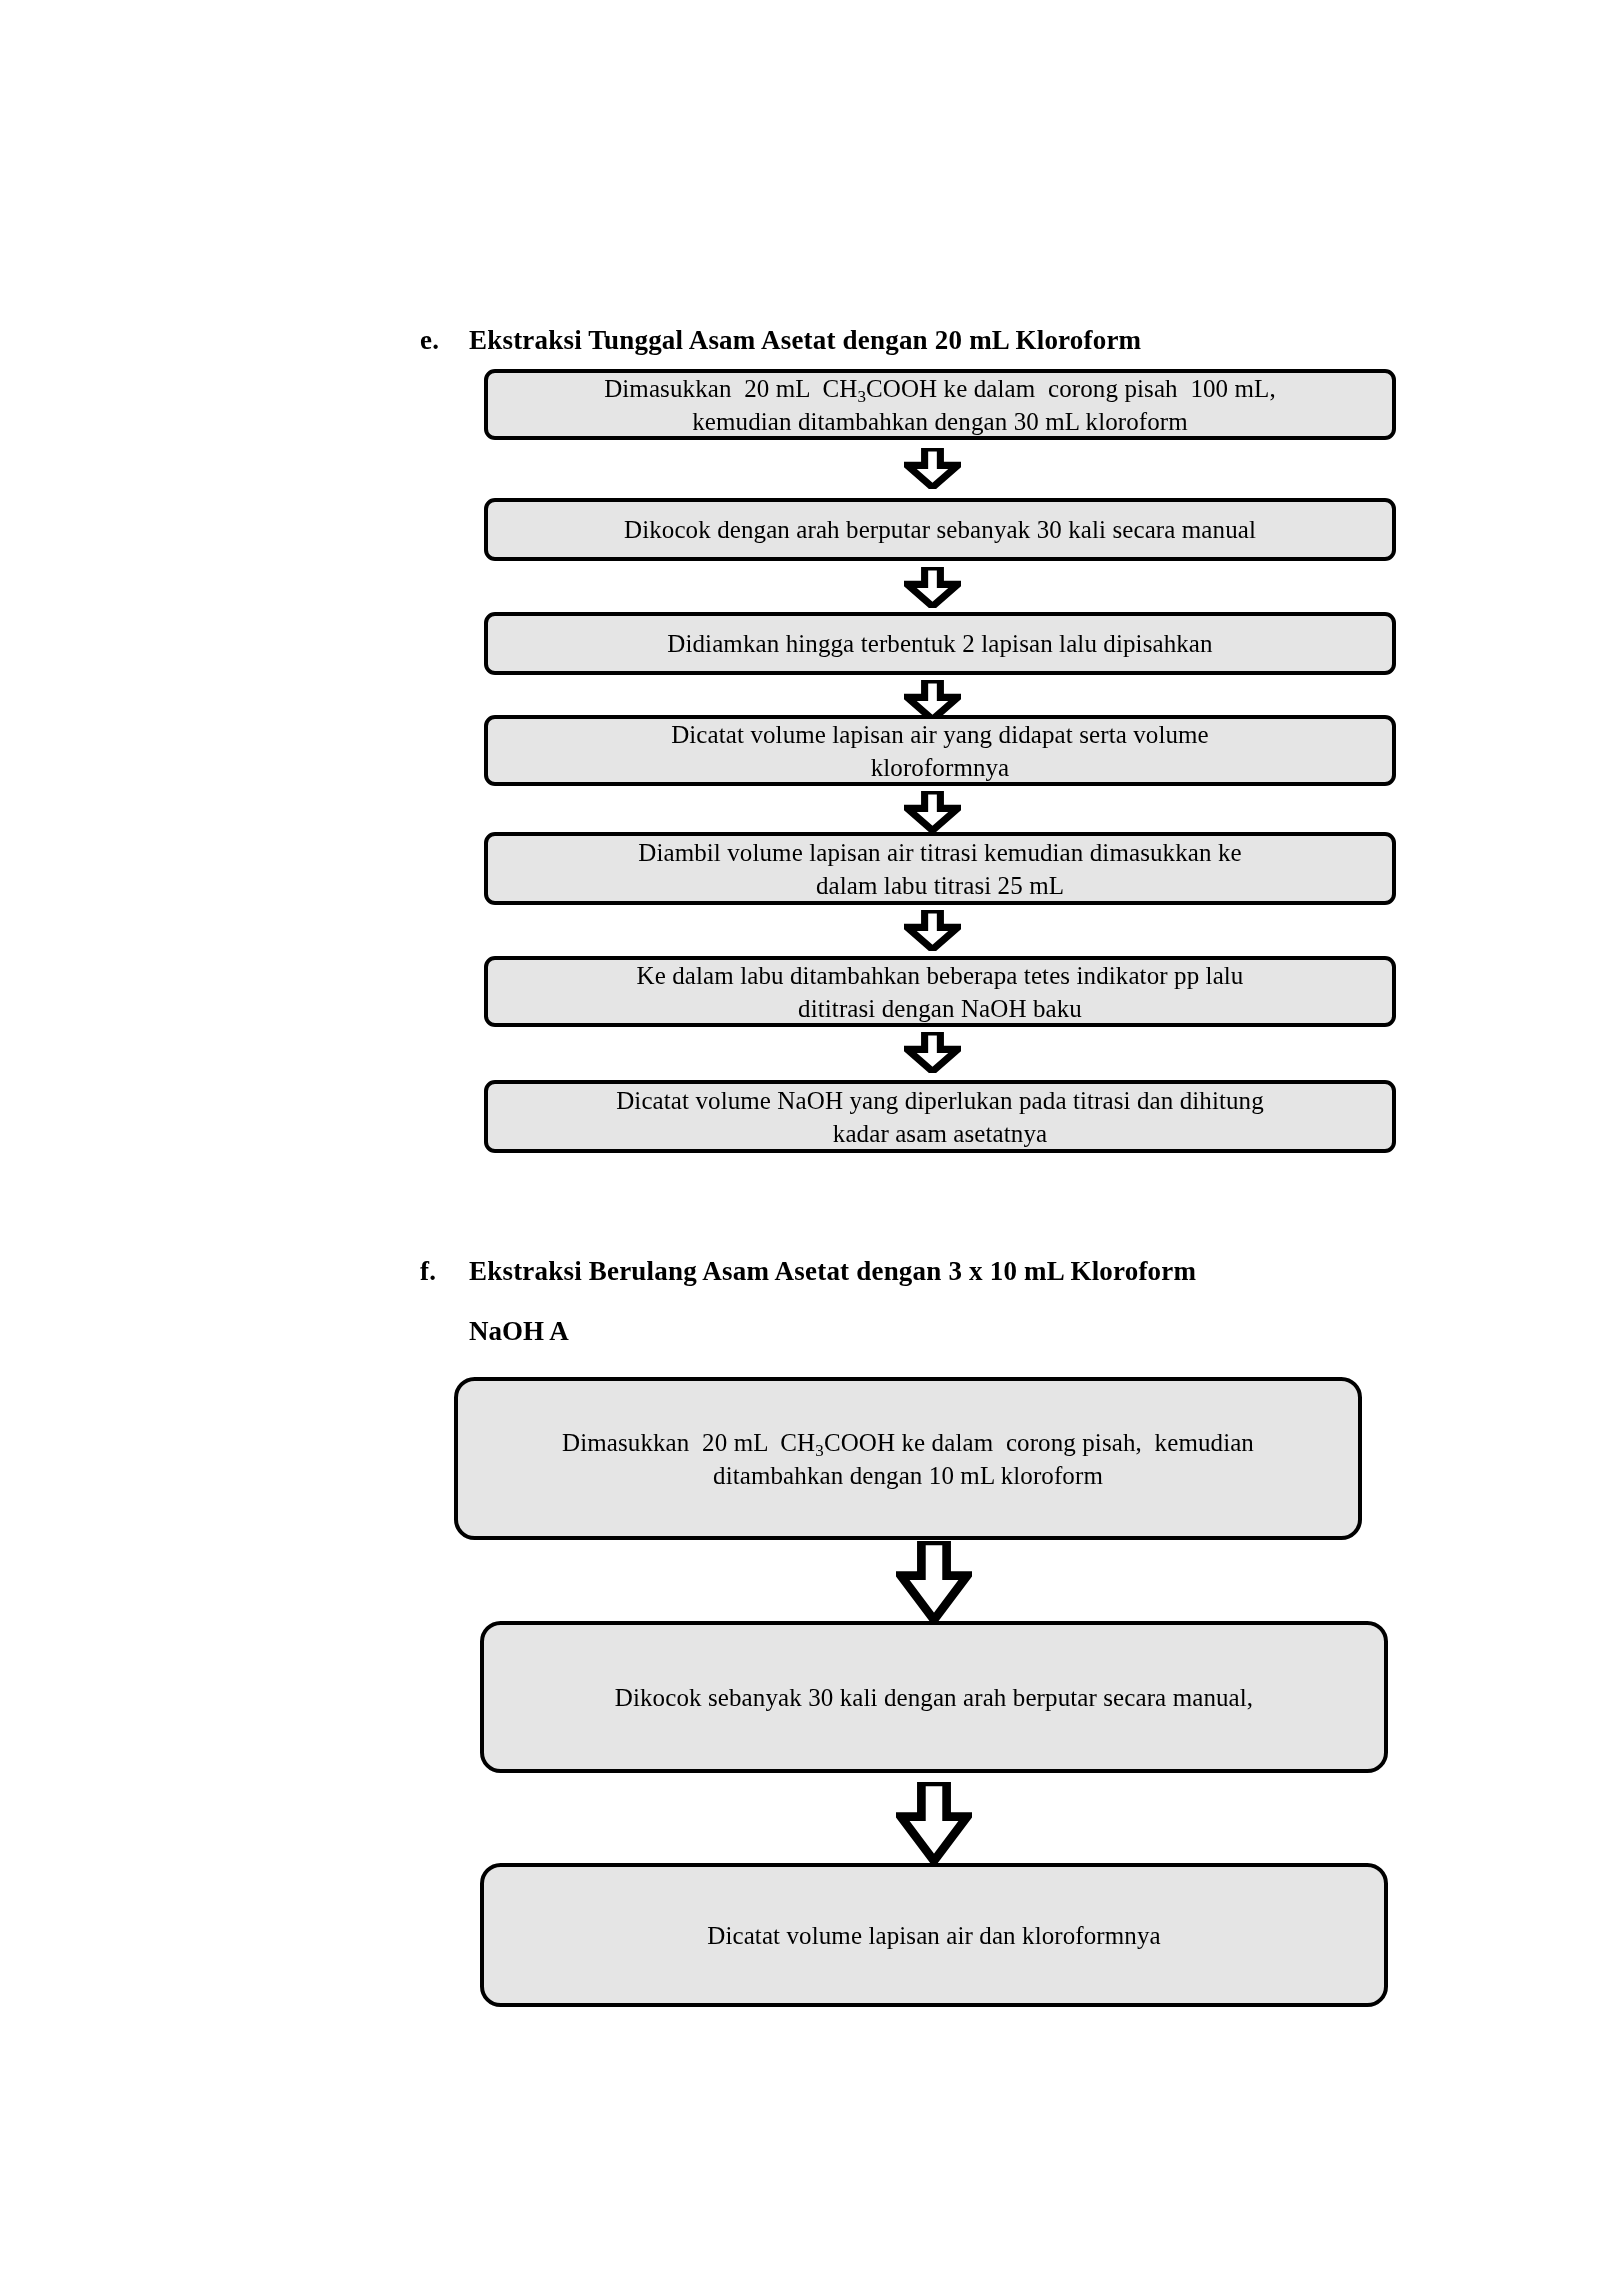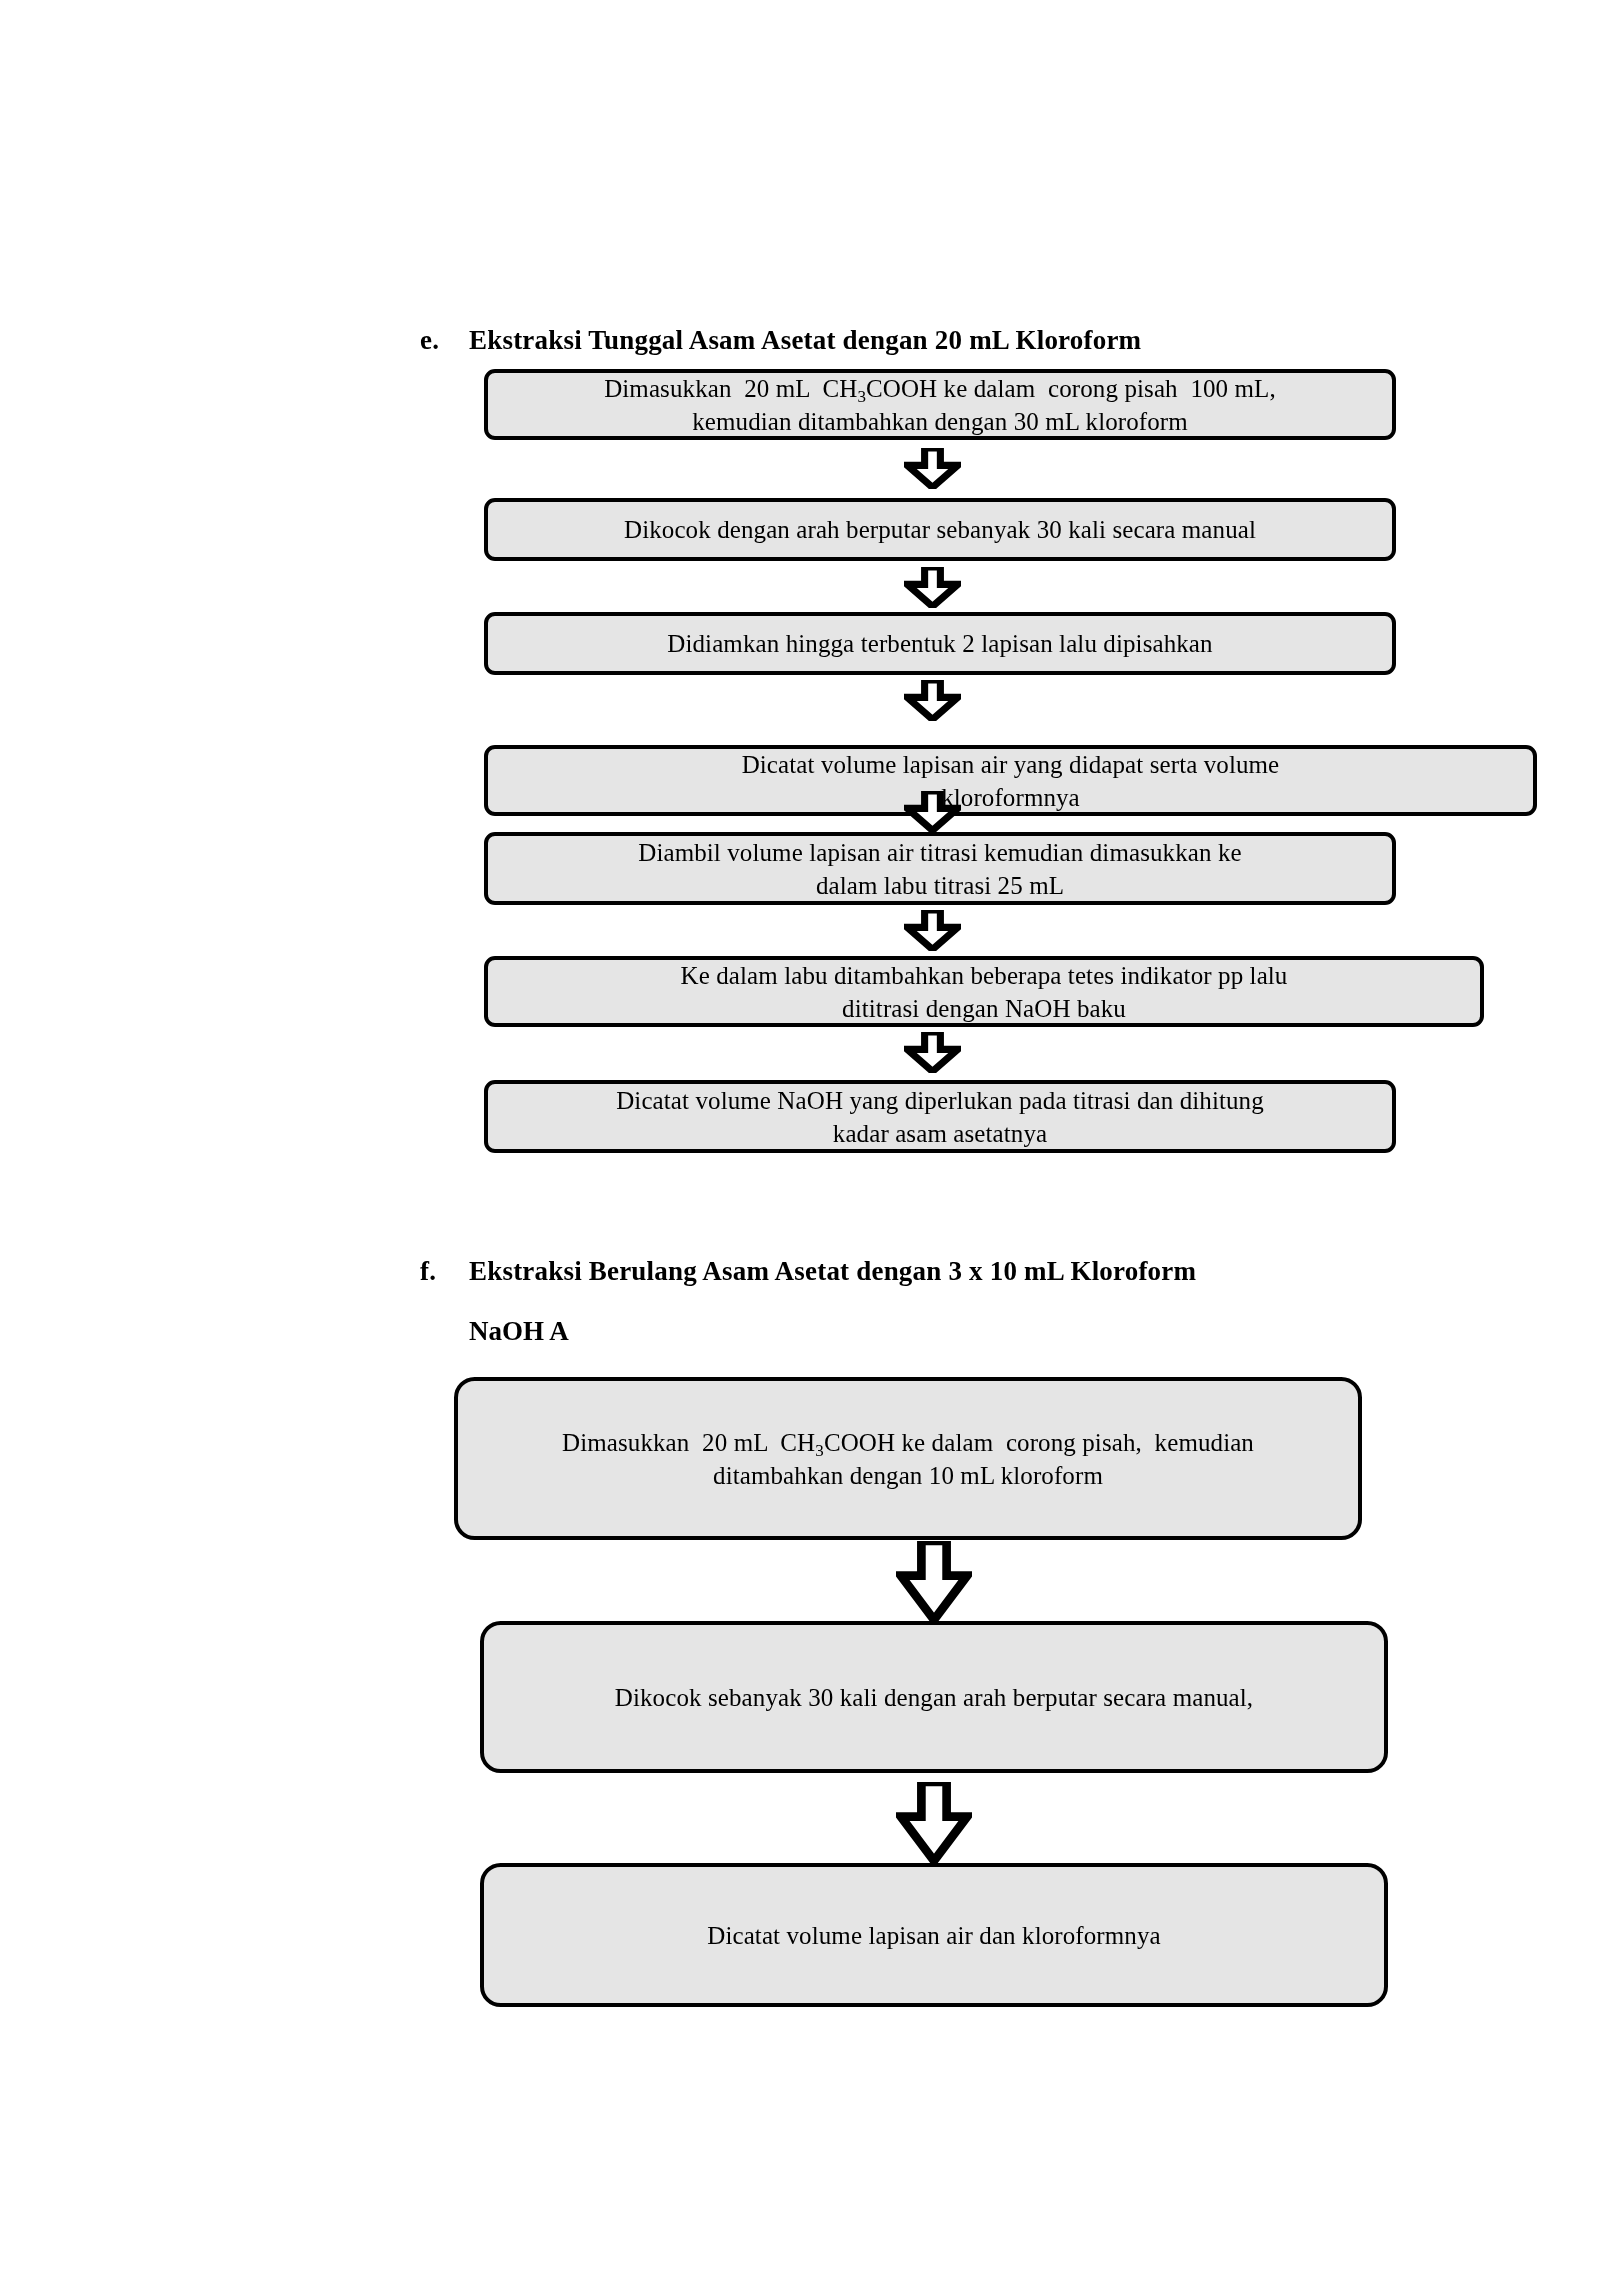--- a/index.html
+++ b/index.html
@@ -127,21 +127,21 @@
       <span class="ln">Didiamkan  hingga  terbentuk  2 lapisan  lalu  dipisahkan</span>
     </div>
   </div>
 
   <div class="arrow" style="left:904px; top:680px; width:57px; height:41px;">
     <svg width="57" height="41" viewBox="0 0 72 52" aria-hidden="true">
       <polygon points="26,0 46,0 46,22 68,22 36,50 4,22 26,22" fill="#ffffff" stroke="#000000" stroke-width="9" stroke-linejoin="miter"></polygon>
     </svg>
   </div>
 
-  <div class="flow-box" style="left:484px; top:715px; width:1053px; height:71px;margin-top:30px;">
+  <div class="flow-box" style="left:484px; top:715px; width:912px; height:71px;">
     <div class="flow-text">
       <span class="ln">Dicatat  volume  lapisan  air yang didapat  serta volume</span>
       <span class="ln">kloroformnya</span>
     </div>
   </div>
 
   <div class="arrow" style="left:904px; top:791px; width:57px; height:41px;">
     <svg width="57" height="41" viewBox="0 0 72 52" aria-hidden="true">
       <polygon points="26,0 46,0 46,22 68,22 36,50 4,22 26,22" fill="#ffffff" stroke="#000000" stroke-width="9" stroke-linejoin="miter"></polygon>
     </svg>
@@ -153,21 +153,21 @@
       <span class="ln">dalam labu  titrasi  25 mL</span>
     </div>
   </div>
 
   <div class="arrow" style="left:904px; top:910px; width:57px; height:41px;">
     <svg width="57" height="41" viewBox="0 0 72 52" aria-hidden="true">
       <polygon points="26,0 46,0 46,22 68,22 36,50 4,22 26,22" fill="#ffffff" stroke="#000000" stroke-width="9" stroke-linejoin="miter"></polygon>
     </svg>
   </div>
 
-  <div class="flow-box" style="left:484px; top:956px; width:1000px; height:71px;">
+  <div class="flow-box" style="left:484px; top:956px; width:912px; height:71px;">
     <div class="flow-text">
       <span class="ln">Ke dalam  labu  ditambahkan  beberapa tetes indikator  pp lalu</span>
       <span class="ln">dititrasi  dengan  NaOH baku</span>
     </div>
   </div>
 
   <div class="arrow" style="left:904px; top:1032px; width:57px; height:41px;">
     <svg width="57" height="41" viewBox="0 0 72 52" aria-hidden="true">
       <polygon points="26,0 46,0 46,22 68,22 36,50 4,22 26,22" fill="#ffffff" stroke="#000000" stroke-width="9" stroke-linejoin="miter"></polygon>
     </svg>

